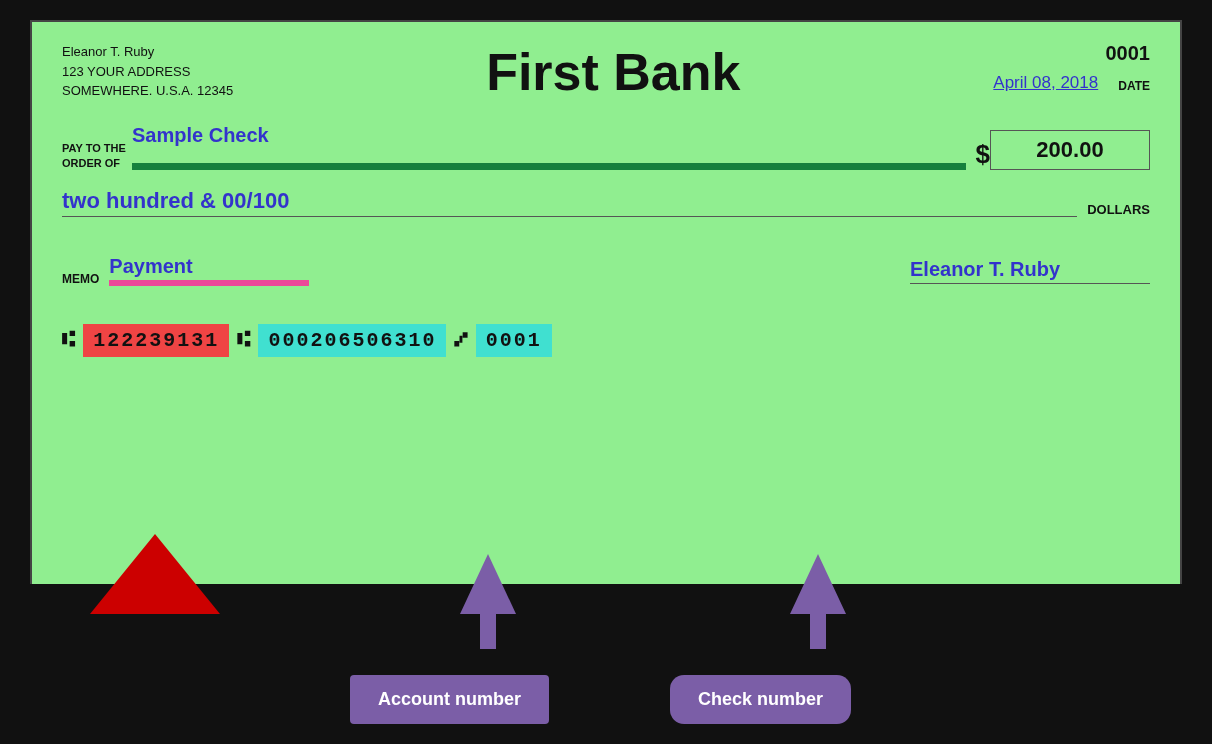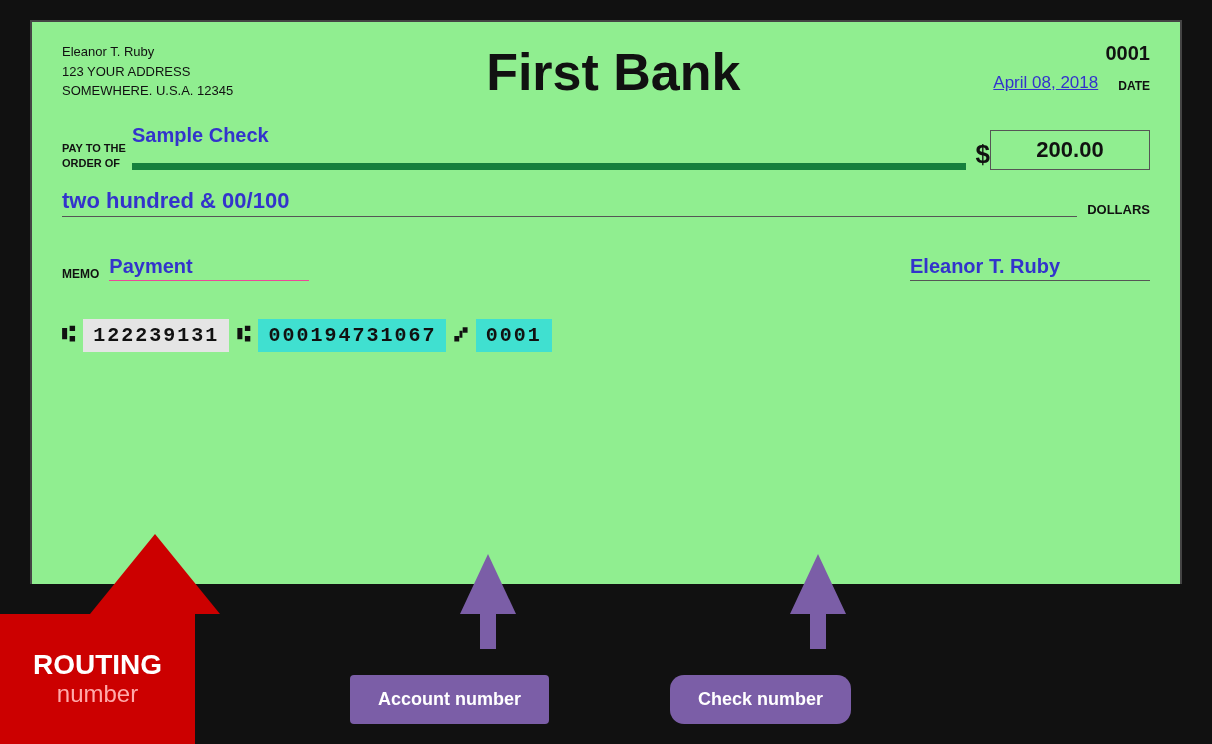--- a/index.html
+++ b/index.html
@@ -153,21 +153,21 @@
       gap: 10px;
     }
 
     .memo-label {
       font-size: 12px;
       font-weight: bold;
       color: #111;
     }
 
     .memo-line {
-      border-bottom: 1px solid #ec4899;
+      border-bottom: 6px solid #ec4899;
       min-width: 200px;
       padding-bottom: 2px;
     }
 
     .memo-value {
       color: #3333cc;
       font-size: 20px;
       font-weight: bold;
     }
 
@@ -192,21 +192,21 @@
       font-size: 20px;
       font-weight: bold;
       color: #111;
     }
 
     .micr-symbol {
       font-size: 22px;
     }
 
     .micr-routing {
-      background: #e5e5e5;
+      background: #ef4444;
       padding: 5px 10px;
       color: #111;
       letter-spacing: 2px;
     }
 
     .micr-account {
       background: #40e0d0;
       padding: 5px 10px;
       color: #111;
       letter-spacing: 2px;
@@ -365,34 +365,30 @@
     </div>
     <div class="signature-line">
       <span class="signature-value">Eleanor T. Ruby</span>
     </div>
   </div>
 
   <div class="check-micr-row">
     <span class="micr-symbol">⑆</span>
     <span class="micr-routing">122239131</span>
     <span class="micr-symbol">⑆</span>
-    <span class="micr-account">000194731067</span>
+    <span class="micr-account">000206506310</span>
     <span class="micr-symbol">⑇</span>
     <span class="micr-check">0001</span>
   </div>
 
 </div>
 
 <div class="annotation-area">
 
   <div class="routing-triangle"></div>
-  <div class="routing-box">
-    <span class="routing-label-text1">ROUTING</span>
-    <span class="routing-label-text2">number</span>
-  </div>
 
   <div class="acct-arrow-container">
     <div class="purple-triangle-up"></div>
     <div class="purple-shaft"></div>
   </div>
   <div class="annotation-box annotation-box-account">Account number</div>
 
   <div class="chk-arrow-container">
     <div class="purple-triangle-up"></div>
     <div class="purple-shaft"></div>

